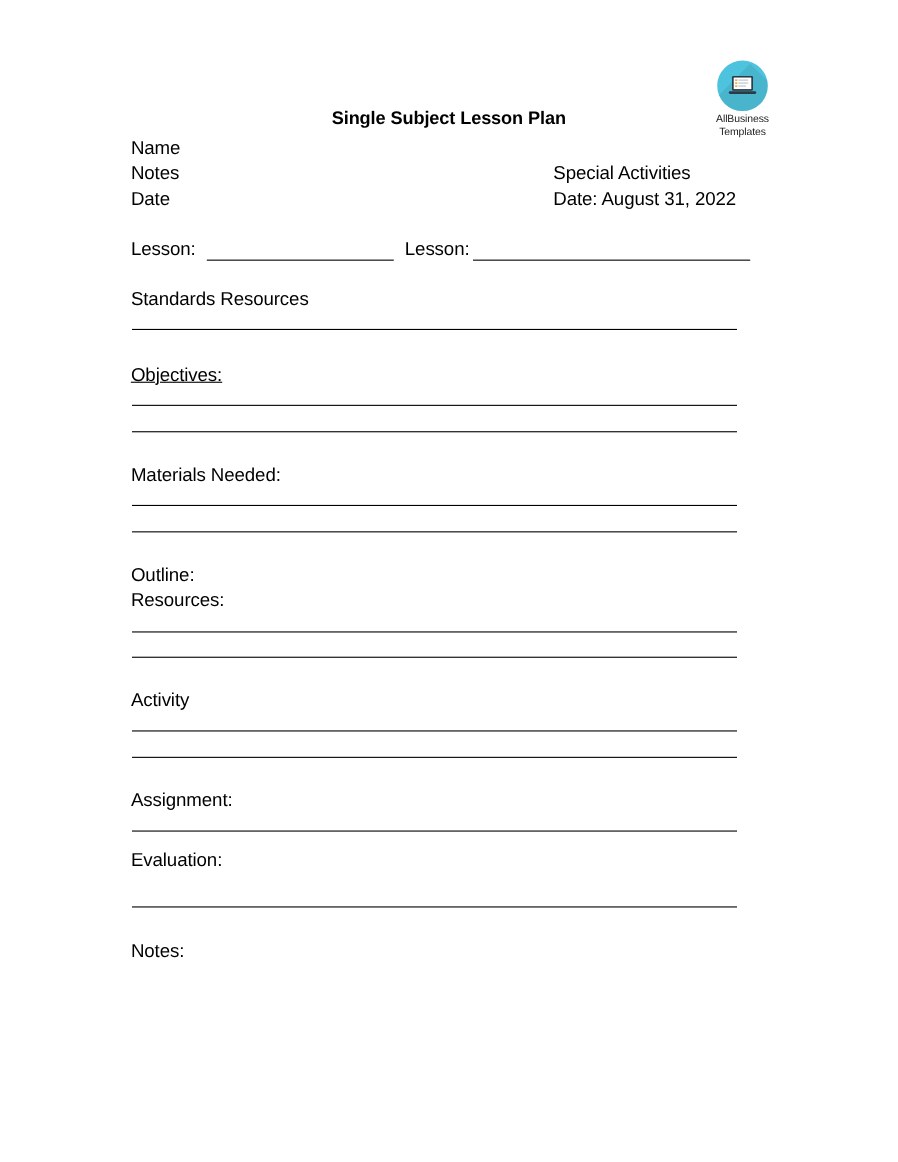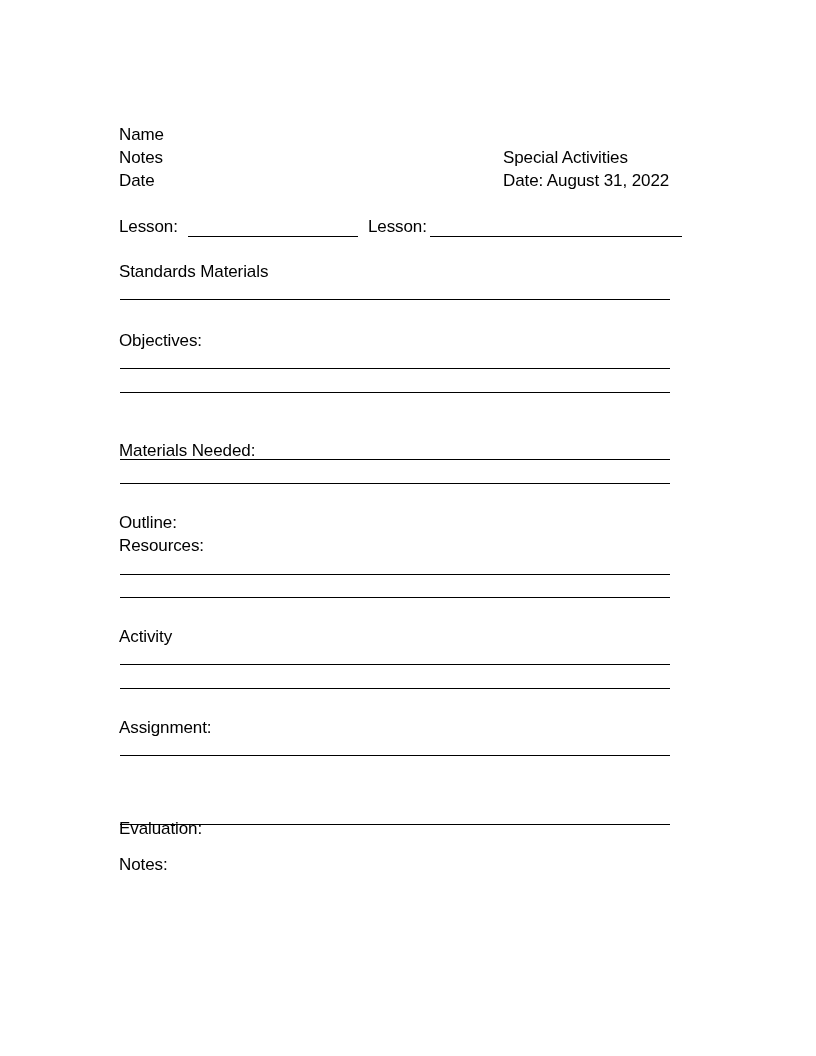--- a/index.html
+++ b/index.html
@@ -105,55 +105,78 @@
     position: absolute;
     height: 0;
     border-top: 1.4px solid #000000;
   }
 </style>
 </head>
 <body>
 
 <div class="page">
 
+  <div class="logo-block">
+    <div class="logo-badge">
+      <div class="shade"></div>
+      <svg width="28" height="22" viewBox="0 0 28 22" xmlns="http://www.w3.org/2000/svg">
+        <rect x="4.5" y="2" width="19" height="13.5" rx="1.2" fill="#2b3a45"></rect>
+        <rect x="6" y="3.5" width="16" height="10.5" fill="#ffffff"></rect>
+        <rect x="7.3" y="5.1" width="2" height="1.5" fill="#f2a93b"></rect>
+        <rect x="10.2" y="5.1" width="9" height="1.5" fill="#cfd8dc"></rect>
+        <rect x="7.3" y="7.8" width="2" height="1.5" fill="#f2a93b"></rect>
+        <rect x="10.2" y="7.8" width="9" height="1.5" fill="#cfd8dc"></rect>
+        <rect x="7.3" y="10.5" width="2" height="1.5" fill="#f2a93b"></rect>
+        <rect x="10.2" y="10.5" width="7" height="1.5" fill="#cfd8dc"></rect>
+        <rect x="1.5" y="16" width="25" height="2.4" rx="1.2" fill="#2b3a45"></rect>
+      </svg>
+    </div>
+    <div class="logo-text">
+      <div>AllBusiness</div>
+      <div>Templates</div>
+    </div>
+  </div>
 
+  <div class="doc-title">
+    <span>Single Subject Lesson Plan</span>
+  </div>
 
   <div class="t left-col" style="top:126px;">Name</div>
   <div class="t left-col" style="top:149px;">Notes</div>
   <div class="t left-col" style="top:172px;">Date</div>
 
   <div class="t right-col" style="top:149px;">Special Activities</div>
   <div class="t right-col" style="top:172px;">Date: August 31, 2022</div>
 
   <div class="t left-col" style="top:218px;">Lesson:</div>
   <div class="ul" style="left:188px; top:236px; width:170px;"></div>
   <div class="t" style="left:368px; top:218px;">Lesson:</div>
   <div class="ul" style="left:430px; top:236px; width:252px;"></div>
 
-  <div class="t left-col" style="top:263px;">Standards Materials</div>
+  <div class="t left-col" style="top:263px;">Standards Resources</div>
   <div class="rule" style="top:299px;"></div>
 
-  <div class="t left-col" style="top:332px;">Objectives:</div>
+  <div class="t left-col" style="top:332px;text-decoration:underline;">Objectives:</div>
   <div class="rule" style="top:368px;"></div>
   <div class="rule" style="top:392px;"></div>
 
-  <div class="t left-col" style="top:442px;">Materials Needed:</div>
+  <div class="t left-col" style="top:423px;">Materials Needed:</div>
   <div class="rule" style="top:459px;"></div>
   <div class="rule" style="top:483px;"></div>
 
   <div class="t left-col" style="top:514px;">Outline:</div>
   <div class="t left-col" style="top:537px;">Resources:</div>
   <div class="rule" style="top:574px;"></div>
   <div class="rule" style="top:597px;"></div>
 
   <div class="t left-col" style="top:628px;">Activity</div>
   <div class="rule" style="top:664px;"></div>
   <div class="rule" style="top:688px;"></div>
 
   <div class="t left-col" style="top:719px;">Assignment:</div>
   <div class="rule" style="top:755px;"></div>
 
-  <div class="t left-col" style="top:820px;text-align:center;">Evaluation:</div>
+  <div class="t left-col" style="top:773px;text-align:center;">Evaluation:</div>
   <div class="rule" style="top:824px;"></div>
 
   <div class="t left-col" style="top:856px;">Notes:</div>
 
 </div>
 
 </body></html>

